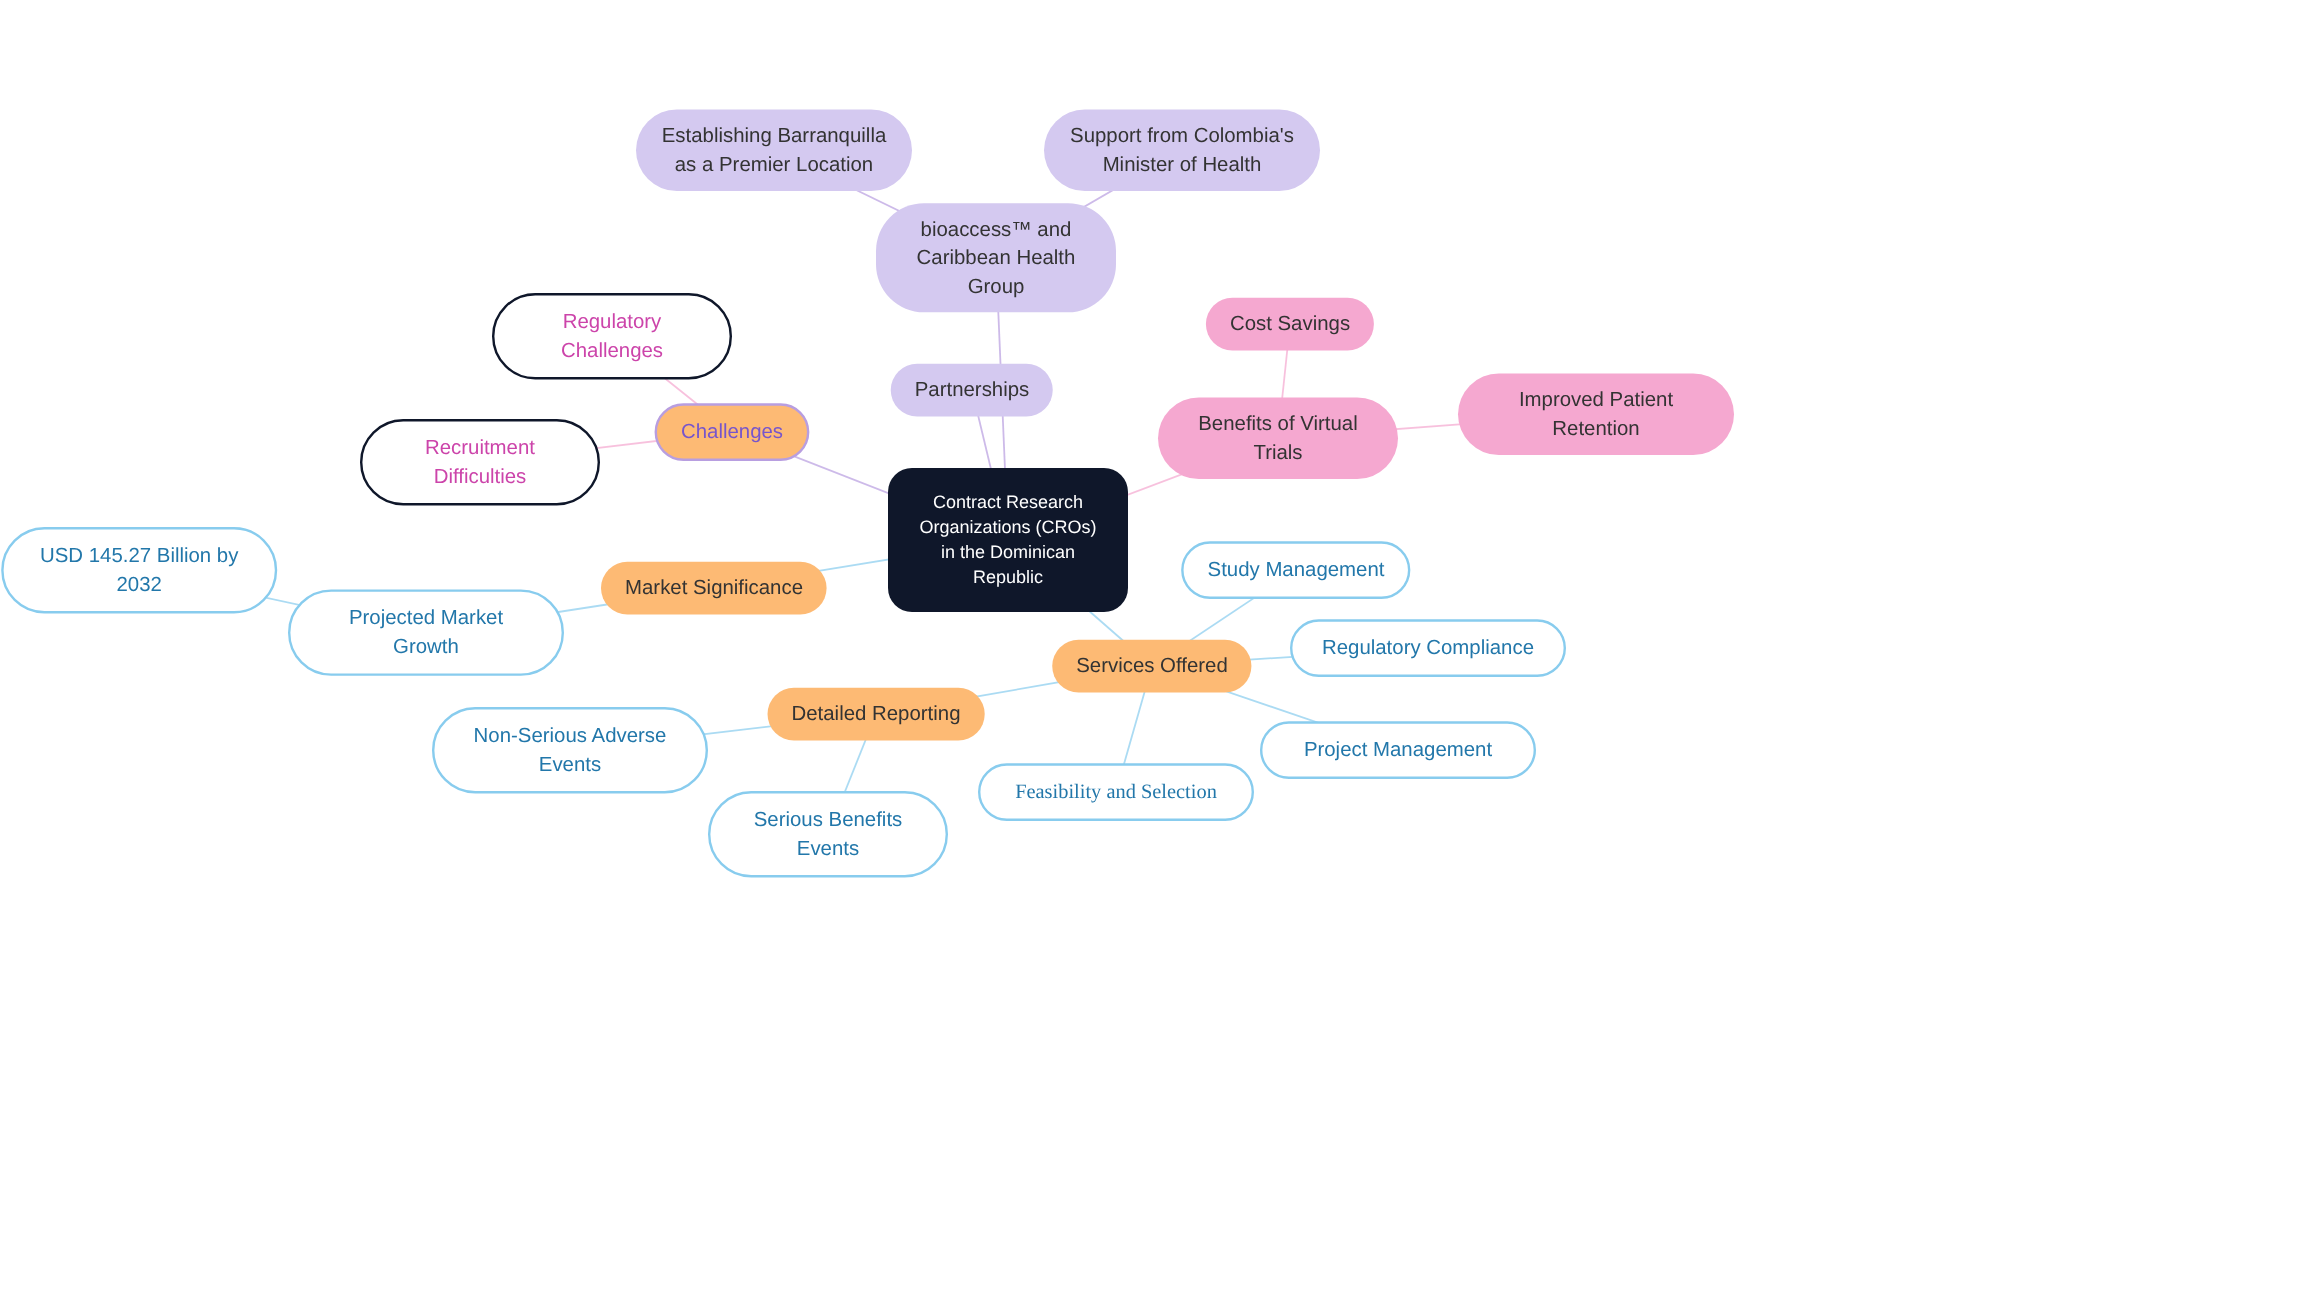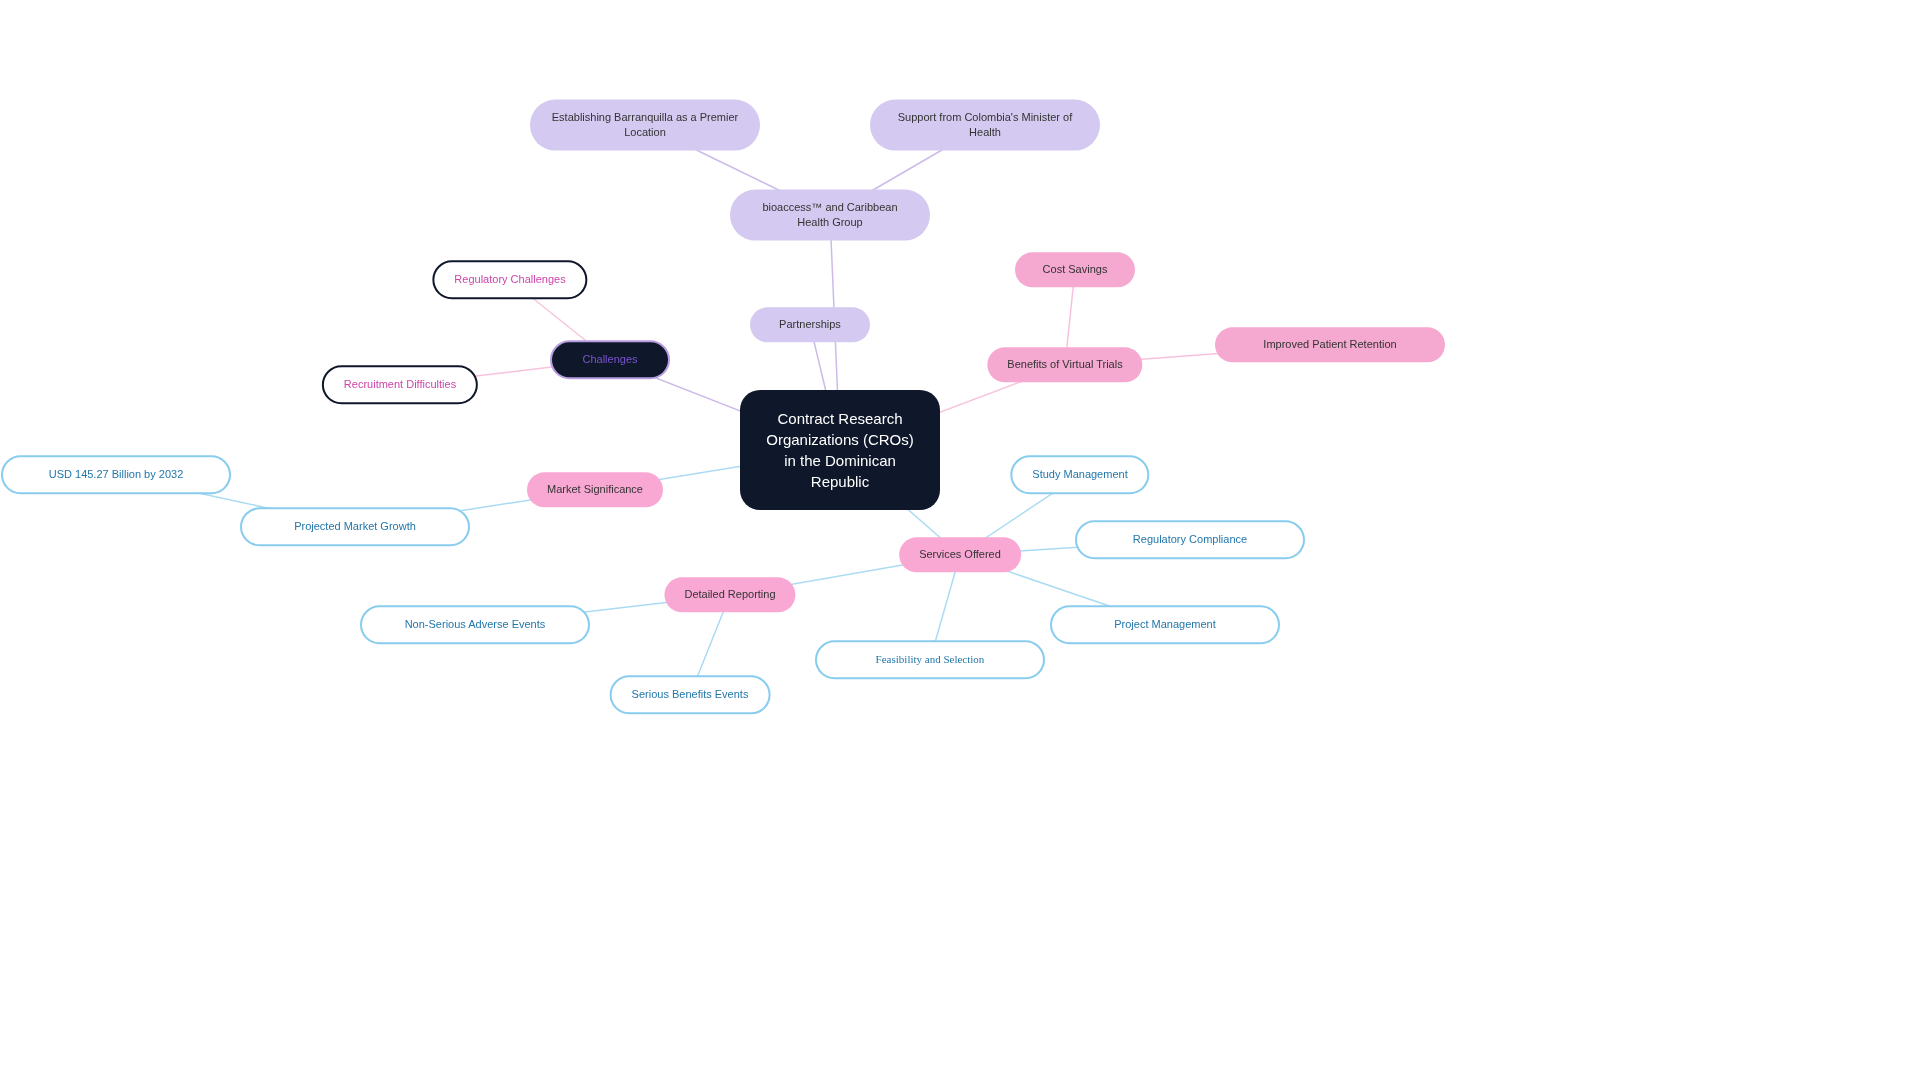--- a/index.html
+++ b/index.html
@@ -22,21 +22,21 @@
       width: 1920px;
       height: 1083px;
       pointer-events: none;
     }
     .node {
       position: absolute;
       transform: translate(-50%, -50%);
       border-radius: 40px;
       padding: 10px 20px;
       text-align: center;
-      font-size: 11px;
+      font-size: 17px;
       line-height: 1.4;
       display: flex;
       align-items: center;
       justify-content: center;
       cursor: pointer;
     }
     .node-center {
       background: #0f172a;
       color: #ffffff;
       border-radius: 20px;
@@ -50,31 +50,31 @@
       color: #333;
       border: none;
     }
     .node-pink {
       background: #f5a8d0;
       color: #333;
       border: none;
       justify-content: center;
     }
     .node-blue {
-      background: #f9a8d4;
+      background: #fdba74;
       color: #333;
       border: none;
     }
     .node-outline-pink {
       background: #fff;
       color: #cc44aa;
       border: 2px solid #0f172a;
     }
     .node-outline-purple {
-      background: #0f172a;
+      background: #fdba74;
       color: #7755cc;
       border: 2px solid #b89ee0;
     }
     .node-outline-blue {
       background: #fff;
       color: #2277aa;
       border: 2px solid #88ccee;
     }
   </style>
 </head>

